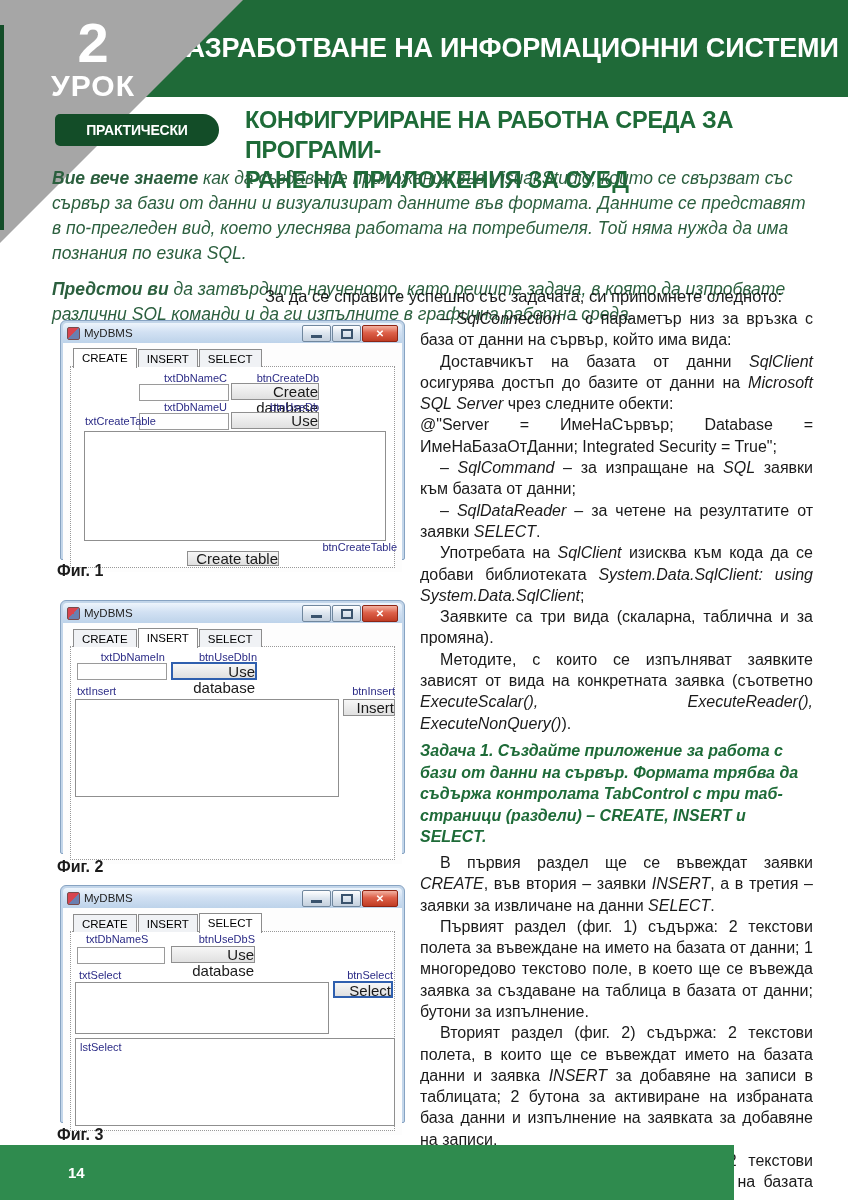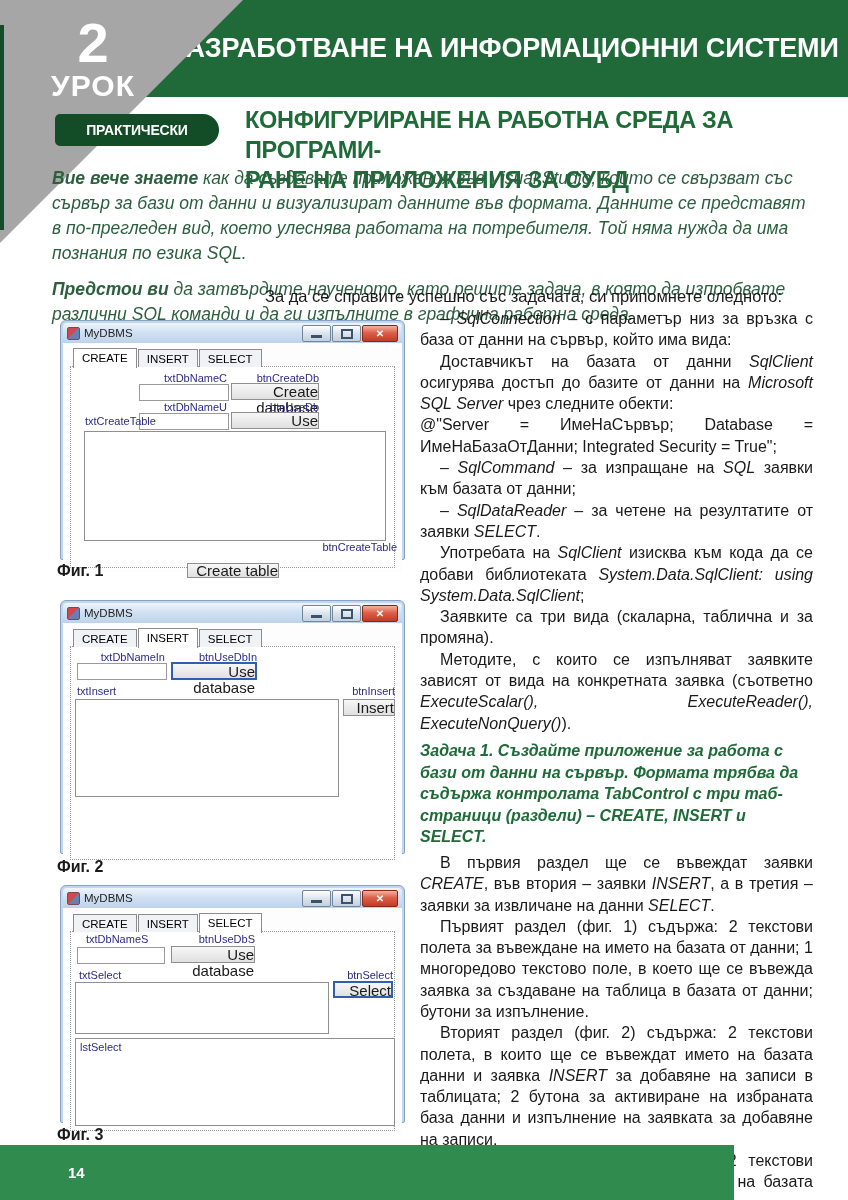--- a/index.html
+++ b/index.html
@@ -136,21 +136,21 @@
       <span class="tbox" style="top:17px;left:68px;width:88px;"></span>
       <span class="lbl c" style="top:5px;left:160px;width:88px;">btnCreateDb</span>
       <span class="fbtn" style="top:16px;left:160px;width:88px;">Create database</span>
       <span class="lbl c" style="top:34px;left:68px;width:88px;">txtDbNameU</span>
       <span class="tbox" style="top:46px;left:68px;width:88px;"></span>
       <span class="lbl c" style="top:34px;left:160px;width:88px;">btnUseDb</span>
       <span class="fbtn" style="top:45px;left:160px;width:88px;">Use database</span>
       <span class="lbl" style="top:48px;left:14px;">txtCreateTable</span>
       <span class="mtbox" style="top:64px;left:13px;width:300px;height:108px;"></span>
       <span class="lbl c" style="top:174px;left:0;width:326px;">btnCreateTable</span>
-      <span class="fbtn" style="top:184px;left:116px;width:92px;height:15px;line-height:14px;margin-top:12px;">Create table</span>
+      <span class="fbtn" style="top:184px;left:116px;width:92px;height:15px;line-height:14px;">Create table</span>
     </div>
   </div>
 </div>
 <div class="figcap" style="top:562px;">Фиг. 1</div>
 
 <div class="win" style="top:600px;height:254px;">
   <div class="titlebar">
     <span class="appicon"></span>
     <span class="apptitle">MyDBMS</span>
     <span class="winbtns">

